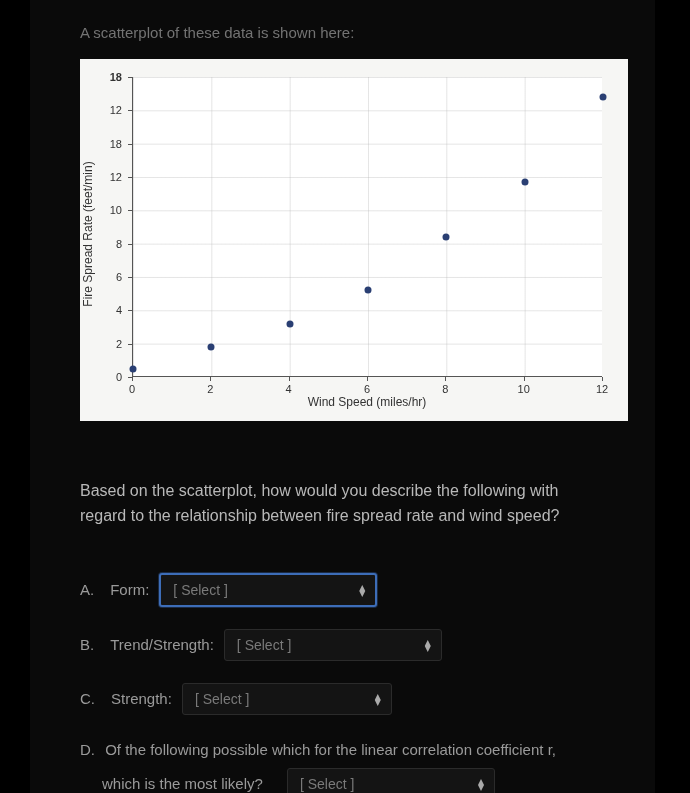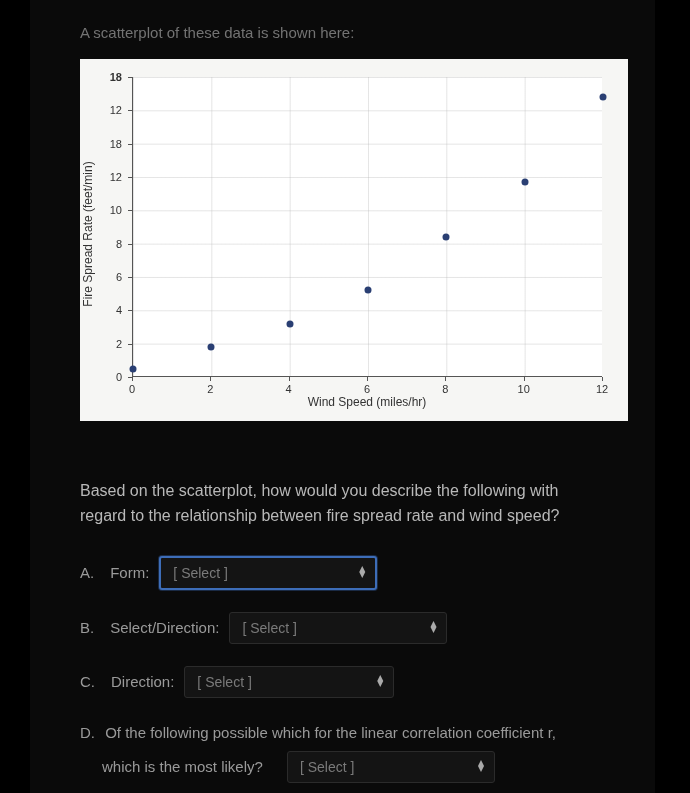--- a/index.html
+++ b/index.html
@@ -77,36 +77,37 @@
     position:absolute;
     width:7px; height:7px;
     background:#2a3f73;
     border-radius:50%;
     transform:translate(-50%,-50%);
   }
   .question {
     color:#b8b8b8;
     font-size:16px;
     line-height:1.55;
-    margin-bottom:27px;
+    margin-bottom:44px;
   }
   .qrow {
     display:flex;
     align-items:center;
     margin-bottom:22px;
     flex-wrap:wrap;
     gap:6px 10px;
   }
   .qlabel {
     color:#9a9a9a;
     font-size:15px;
   }
   .letter { margin-right:6px; }
   .select {
     display:inline-flex;
+    align-items:center;
     justify-content:space-between;
     background:#141414;
     border:1px solid #2b2b2b;
     color:#7a7a7a;
     font-size:14px;
     padding:7px 10px 7px 12px;
     border-radius:3px;
     min-width:210px;
     cursor:pointer;
   }
@@ -196,33 +197,33 @@
       <span>[ Select ]</span>
       <span class="chev">
         <span>▴</span>
           <span>▾</span>
       </span>
     </div>
   </div>
 
   <div class="qrow">
     <span class="qlabel letter">B.</span>
-    <span class="qlabel">Select/Direction:</span>
+    <span class="qlabel">Trend/Strength:</span>
     <div class="select" style="min-width:218px;">
       <span>[ Select ]</span>
       <span class="chev">
         <span>▴</span>
           <span>▾</span>
       </span>
     </div>
   </div>
 
   <div class="qrow">
     <span class="qlabel letter">C.</span>
-    <span class="qlabel">Direction:</span>
+    <span class="qlabel">Strength:</span>
     <div class="select" style="min-width:210px;">
       <span>[ Select ]</span>
       <span class="chev">
         <span>▴</span>
           <span>▾</span>
       </span>
     </div>
   </div>
 
   <div>

